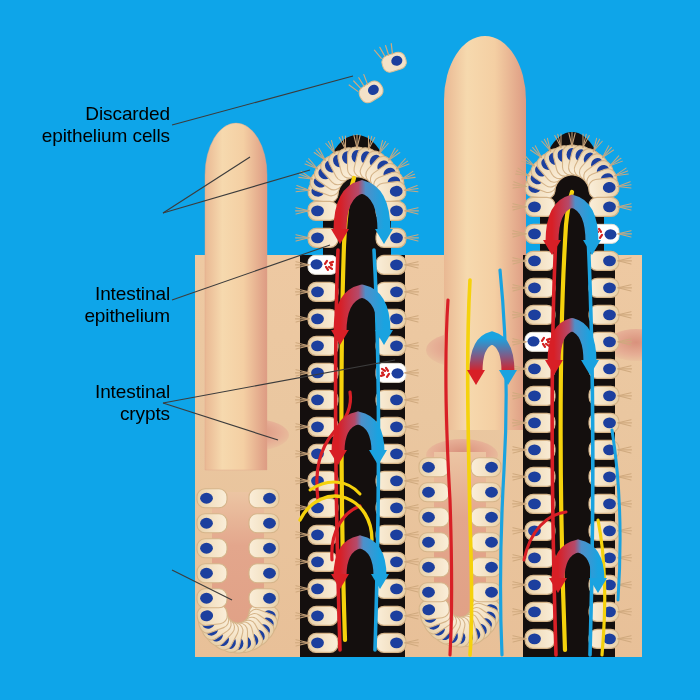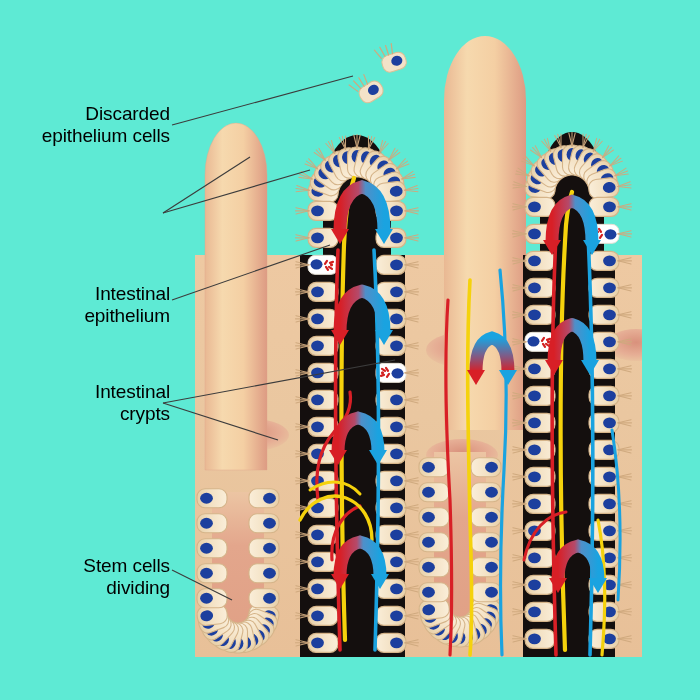--- a/index.html
+++ b/index.html
@@ -1,19 +1,19 @@
 <!DOCTYPE html>
 <html><head>
 <meta charset="utf-8">
 <title>Intestinal Villi Diagram</title>
 <style>
   html,body{margin:0;padding:0;background:#ffffff;}
   body{width:700px;height:700px;overflow:hidden;
        font-family:"Liberation Sans","DejaVu Sans",sans-serif;}
-  #stage{position:relative;width:700px;height:700px;background:#5eead4;}
+  #stage{position:relative;width:700px;height:700px;background:#0ea5e9;}
   #figure{position:absolute;left:0;top:0;width:700px;height:700px;}
   .lbl{position:absolute;color:#000000;font-size:19px;line-height:22px;
        text-align:right;white-space:pre-line;letter-spacing:-0.1px;}
 </style>
 </head>
 <body>
 
 <div id="stage">
 
   <svg id="figure" viewBox="0 0 700 700">
@@ -465,16 +465,14 @@
         </g>
     </g>
   </svg>
 
   <div class="lbl" style="left:10px;top:103px;width:160px;">Discarded
 epithelium cells</div>
   <div class="lbl" style="left:10px;top:283px;width:160px;">Intestinal
 epithelium</div>
   <div class="lbl" style="left:10px;top:381px;width:160px;">Intestinal
 crypts</div>
-  <div class="lbl" style="left:10px;top:555px;width:160px;">Stem cells
-dividing</div>
 
 </div>
 
 </body></html>

